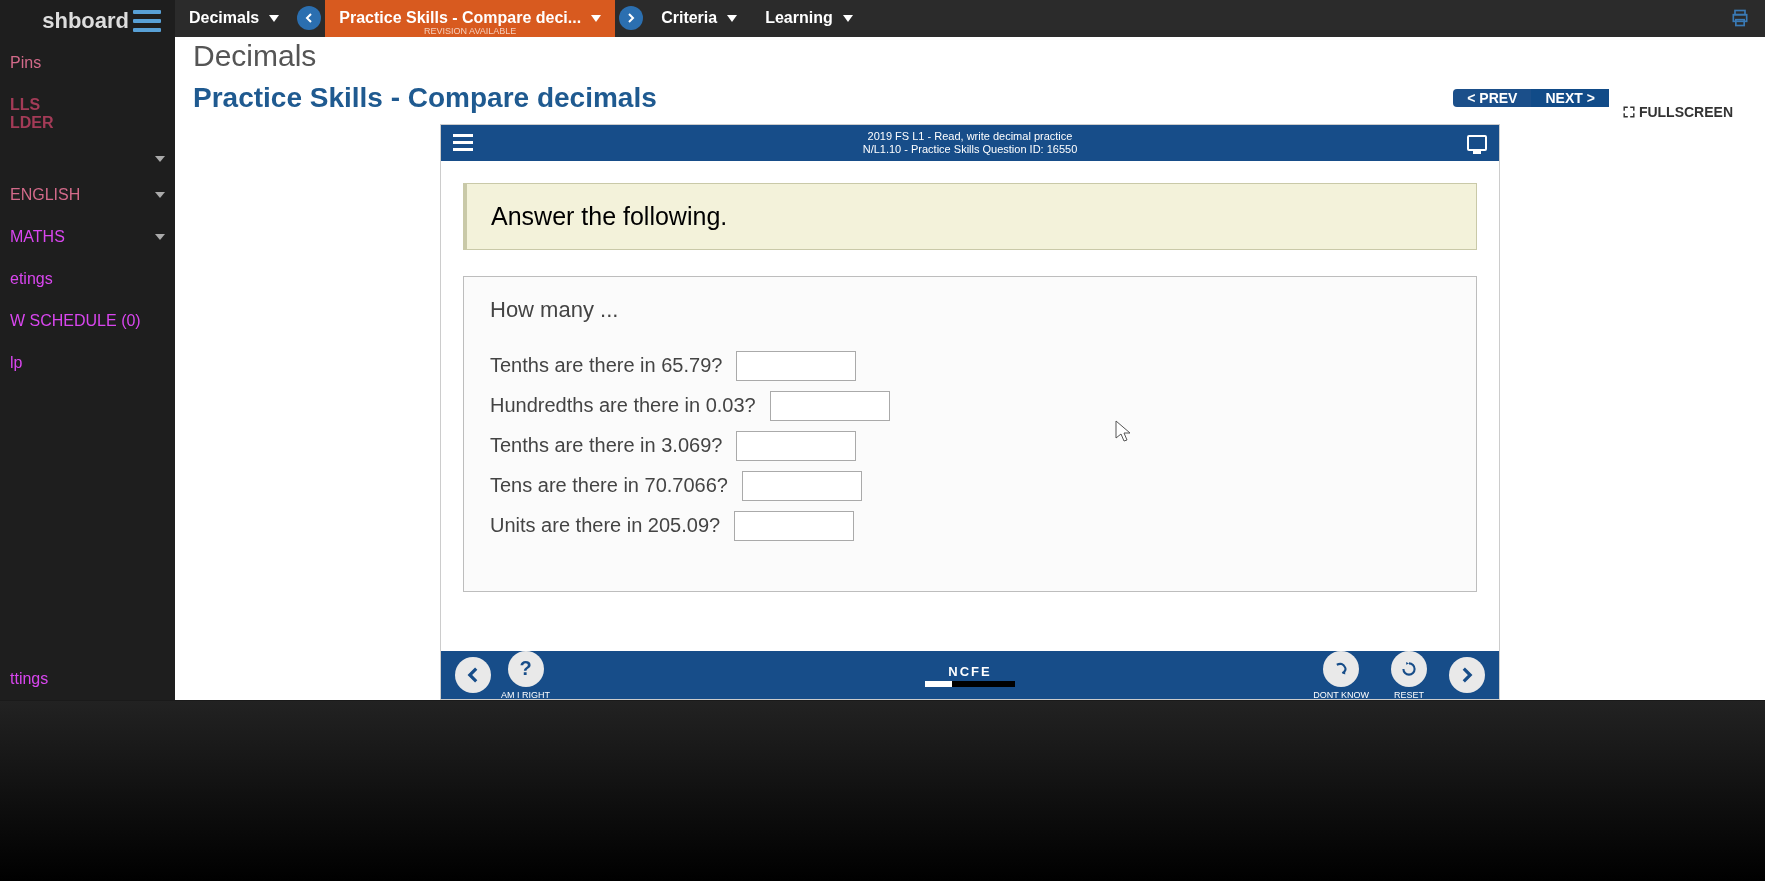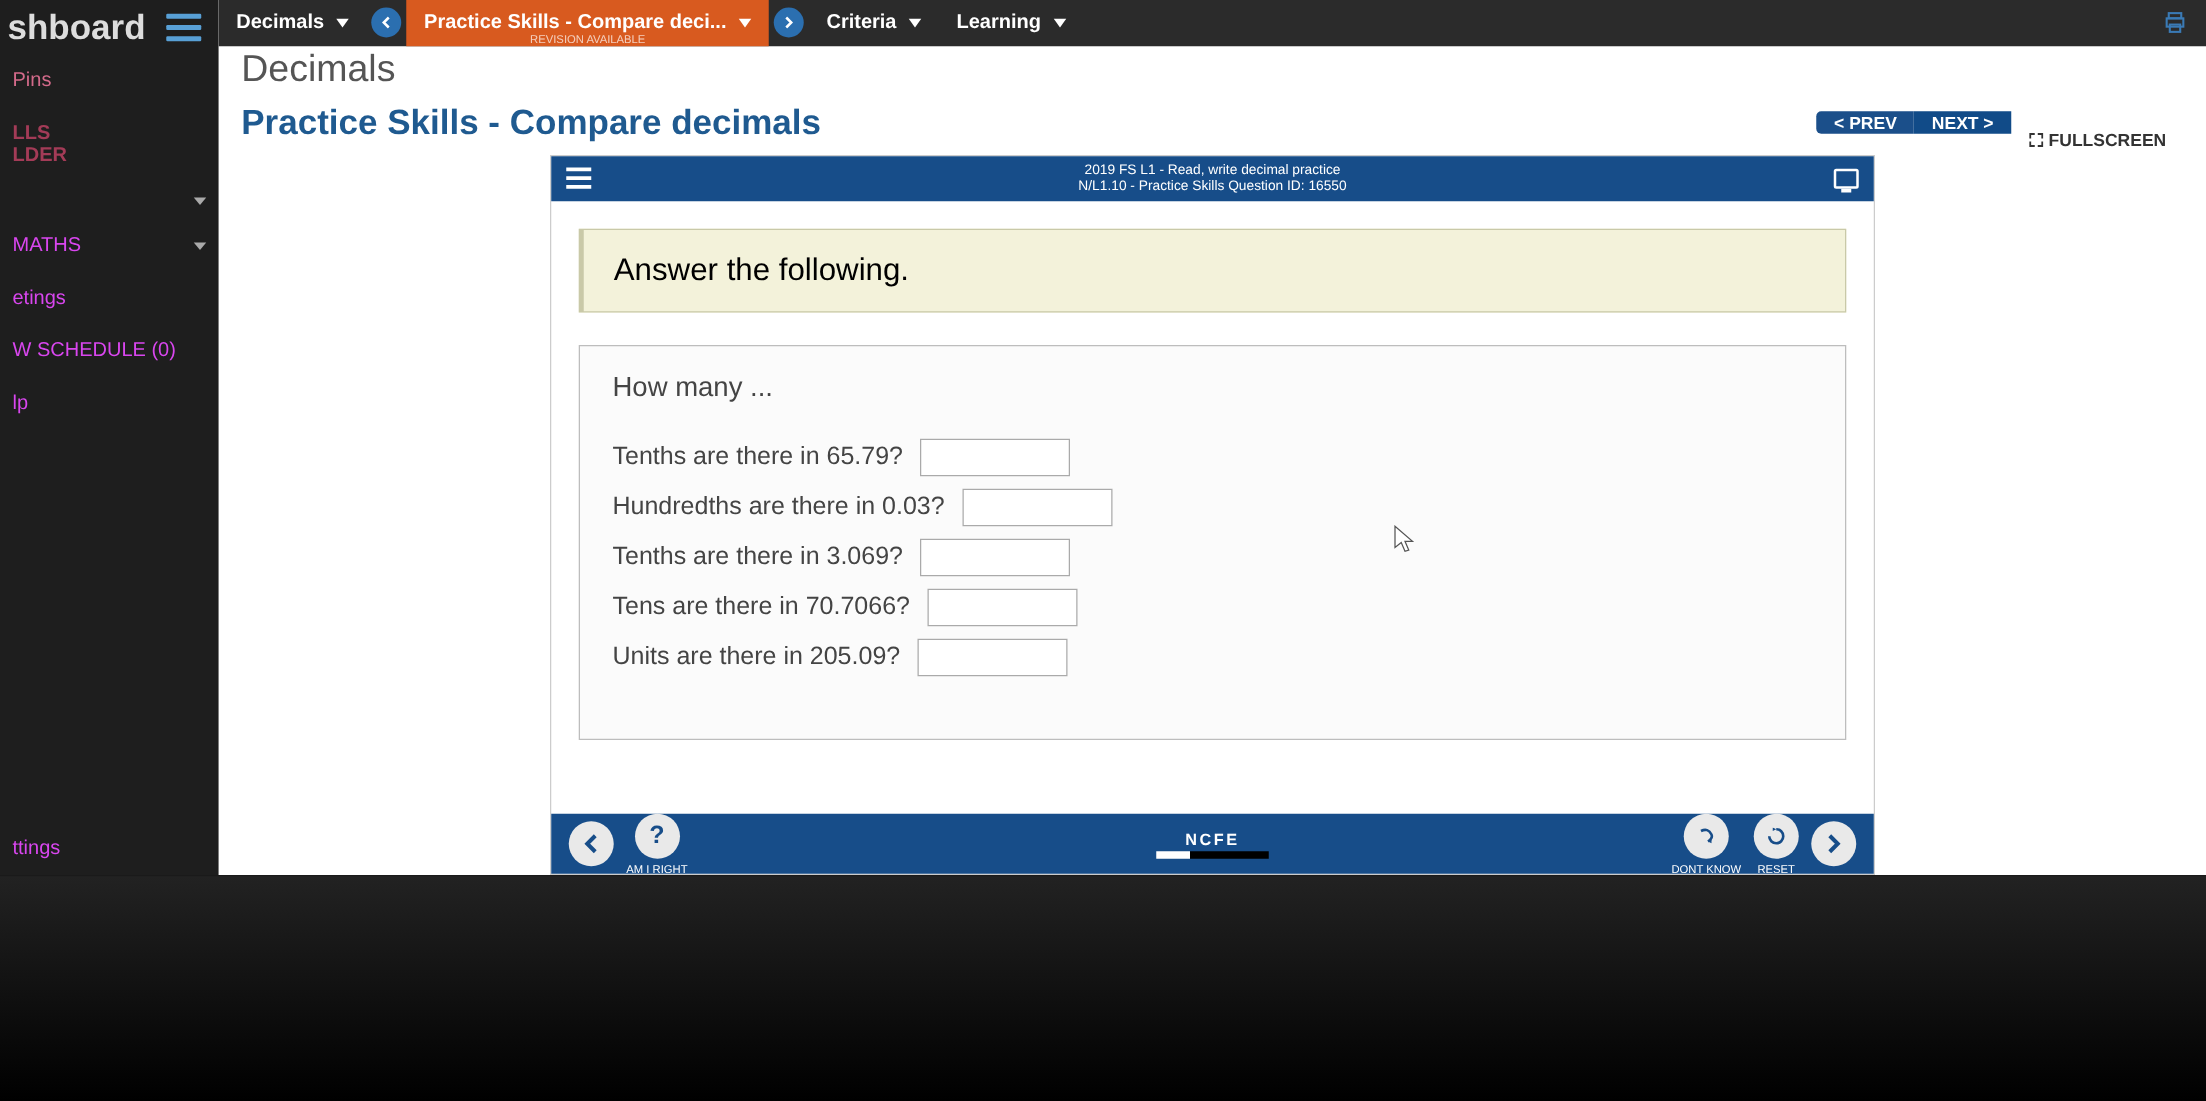--- a/index.html
+++ b/index.html
@@ -22,23 +22,23 @@
     background: #1e1e1e;
     color: #ccc;
     display: flex;
     flex-direction: column;
     font-size: 16px;
     padding-top: 0;
   }
   .sb-top {
     display: flex;
     align-items: center;
-    justify-content: space-between;
+    justify-content: flex-end;
     padding: 6px 10px 6px 6px;
-    font-size: 28px;
+    font-size: 22px;
     font-weight: bold;
     color: #ddd;
   }
   .hamburger {
     display: inline-flex;
     flex-direction: column;
     gap: 5px;
     padding: 4px;
   }
   .hamburger span {
@@ -259,21 +259,21 @@
   .qfoot .lbl {
     font-size: 9px; text-align:center; line-height:1; margin-top:2px;
   }
   .qfoot .grp { display:flex; flex-direction:column; align-items:center; gap:2px;}
   .qfoot .center {
     position: absolute; left: 50%; transform: translateX(-50%);
     text-align: center;
   }
   .qfoot .center .logo { font-size: 13px; letter-spacing: 2px; font-weight: bold;}
   .qfoot .center .bar { width: 90px; height: 6px; background: linear-gradient(to right,#fff 30%,#000 30%); margin: 2px auto 0;}
-  .qfoot .right { margin-left: auto; display:flex; gap:10px; align-items:center;}
+  .qfoot .right { margin-left: auto; display:flex; gap:22px; align-items:center;}
   
   .cursor {
     position: absolute;
     left: 940px; top: 420px;
     pointer-events: none;
   }
   
   .bezel { position:absolute; bottom:0; left:0; right:0; height:180px; background:linear-gradient(to bottom,#222,#000); }
   .room { position:absolute; top:0; right:0; width:320px; height:700px; background: radial-gradient(circle at 60% 40%, #6b4a1e, #241505 70%);}
 </style>
@@ -297,20 +297,24 @@
       <span>Pins</span>
     </div>
     <div class="sb-item provider" style="padding-bottom:0">
       <span>LLS</span>
     </div>
     <div class="sb-item provider" style="padding-top:0">
       <span>LDER</span>
     </div>
     <div class="sb-item">
       <span></span>
+      <span class="chev-down"></span>
+    </div>
+    <div class="sb-item pink">
+      <span>ENGLISH</span>
       <span class="chev-down"></span>
     </div>
     <div class="sb-item">
       <span>MATHS</span>
       <span class="chev-down"></span>
     </div>
     <div class="sb-item">
       <span>etings</span>
     </div>
     <div class="sb-item">

